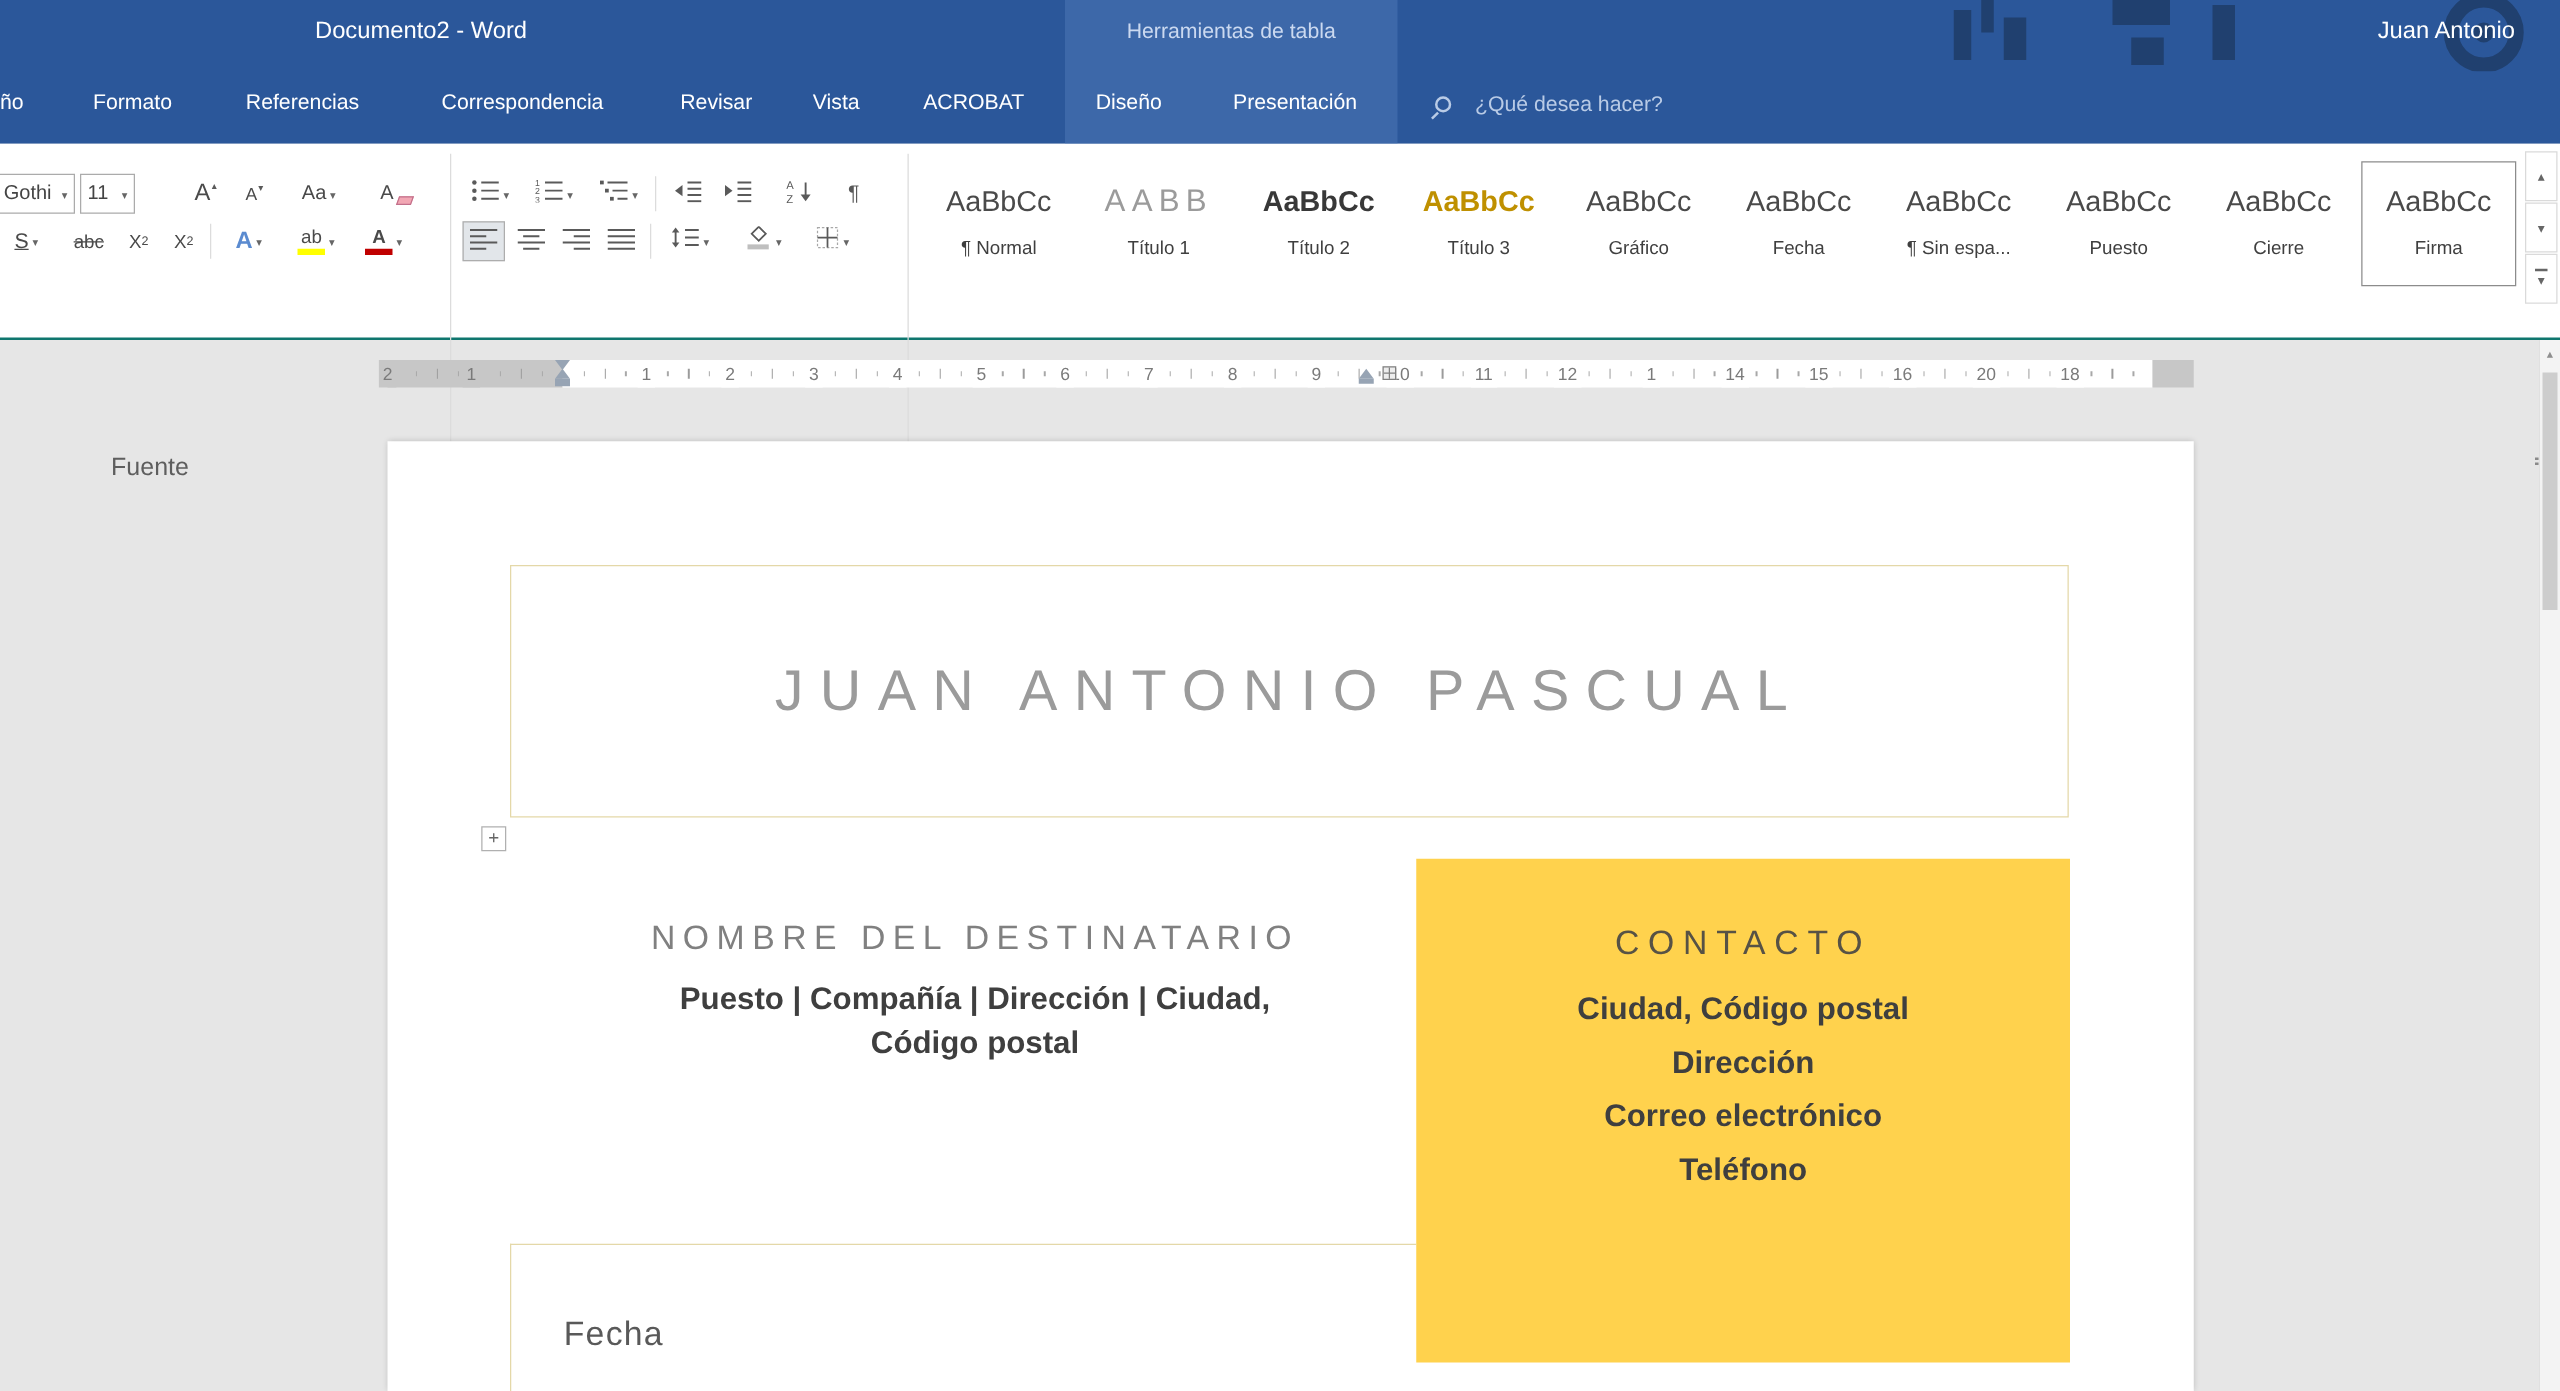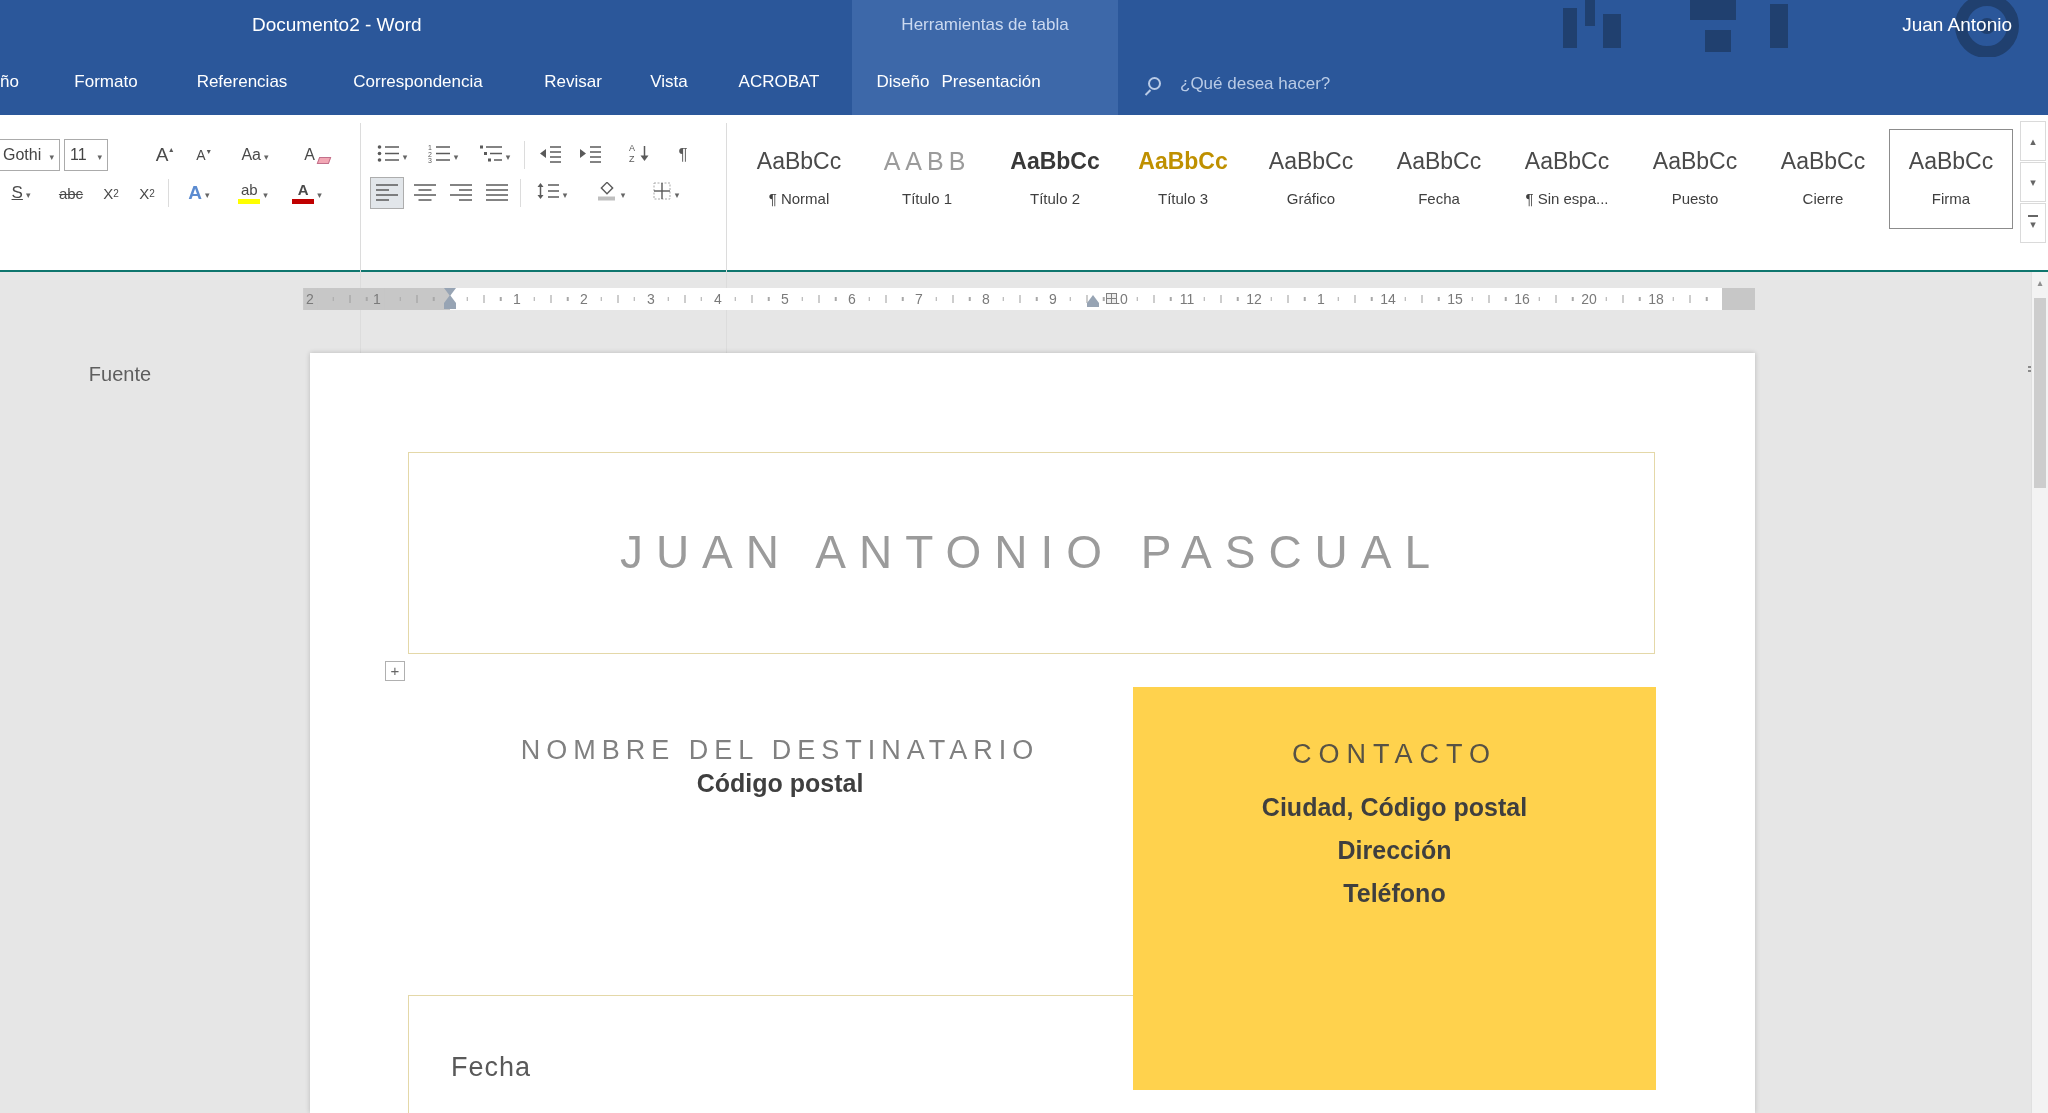--- a/index.html
+++ b/index.html
@@ -126,21 +126,21 @@
     <div class="ab user-name">Juan Antonio</div>
 
     <span class="ab tab first">ño</span>
     <span class="ab tab" style="left:106px">Formato</span>
     <span class="ab tab" style="left:242px">Referencias</span>
     <span class="ab tab" style="left:418px">Correspondencia</span>
     <span class="ab tab" style="left:573px">Revisar</span>
     <span class="ab tab" style="left:669px">Vista</span>
     <span class="ab tab" style="left:779px">ACROBAT</span>
     <span class="ab tab" style="left:903px">Diseño</span>
-    <span class="ab tab" style="left:991px">Presentación</span>
+    <span class="ab tab" style="left:1036px">Presentación</span>
 
     <span class="ab magnifier"></span>
     <span class="ab search-text">¿Qué desea hacer?</span>
   </div>
 
   <div class="ab ribbon">
 
     <div class="combo" style="left:-16px;top:24px;width:76px;padding-left:18px">
       <span>Gothi</span>
       <span class="arw"></span>
@@ -416,28 +416,30 @@
   </div>
 
   <div class="page">
     <div class="name-box" style="border-color: rgb(228, 216, 168);">
       <div class="name-text">JUAN ANTONIO PASCUAL</div>
     </div>
     <div class="move-handle"></div>
 
     <div class="recipient">
       <div class="recipient-h">NOMBRE DEL DESTINATARIO</div>
+      <div class="recipient-l f">Puesto | Compañía | Dirección | Ciudad,</div>
       <div class="recipient-l">Código postal</div>
     </div>
 
     <div class="contact-panel" style="background-color: rgb(255, 210, 77);">
       <div class="contact-h">CONTACTO</div>
       <div class="contact-lines">
         <div class="contact-l">Ciudad, Código postal</div>
         <div class="contact-l">Dirección</div>
+        <div class="contact-l">Correo electrónico</div>
         <div class="contact-l">Teléfono</div>
       </div>
     </div>
 
     <div class="fecha-box" style="border-color: rgb(228, 216, 168);">
       <div class="fecha-label">Fecha</div>
     </div>
   </div>
 
   <div class="scrollbar">

